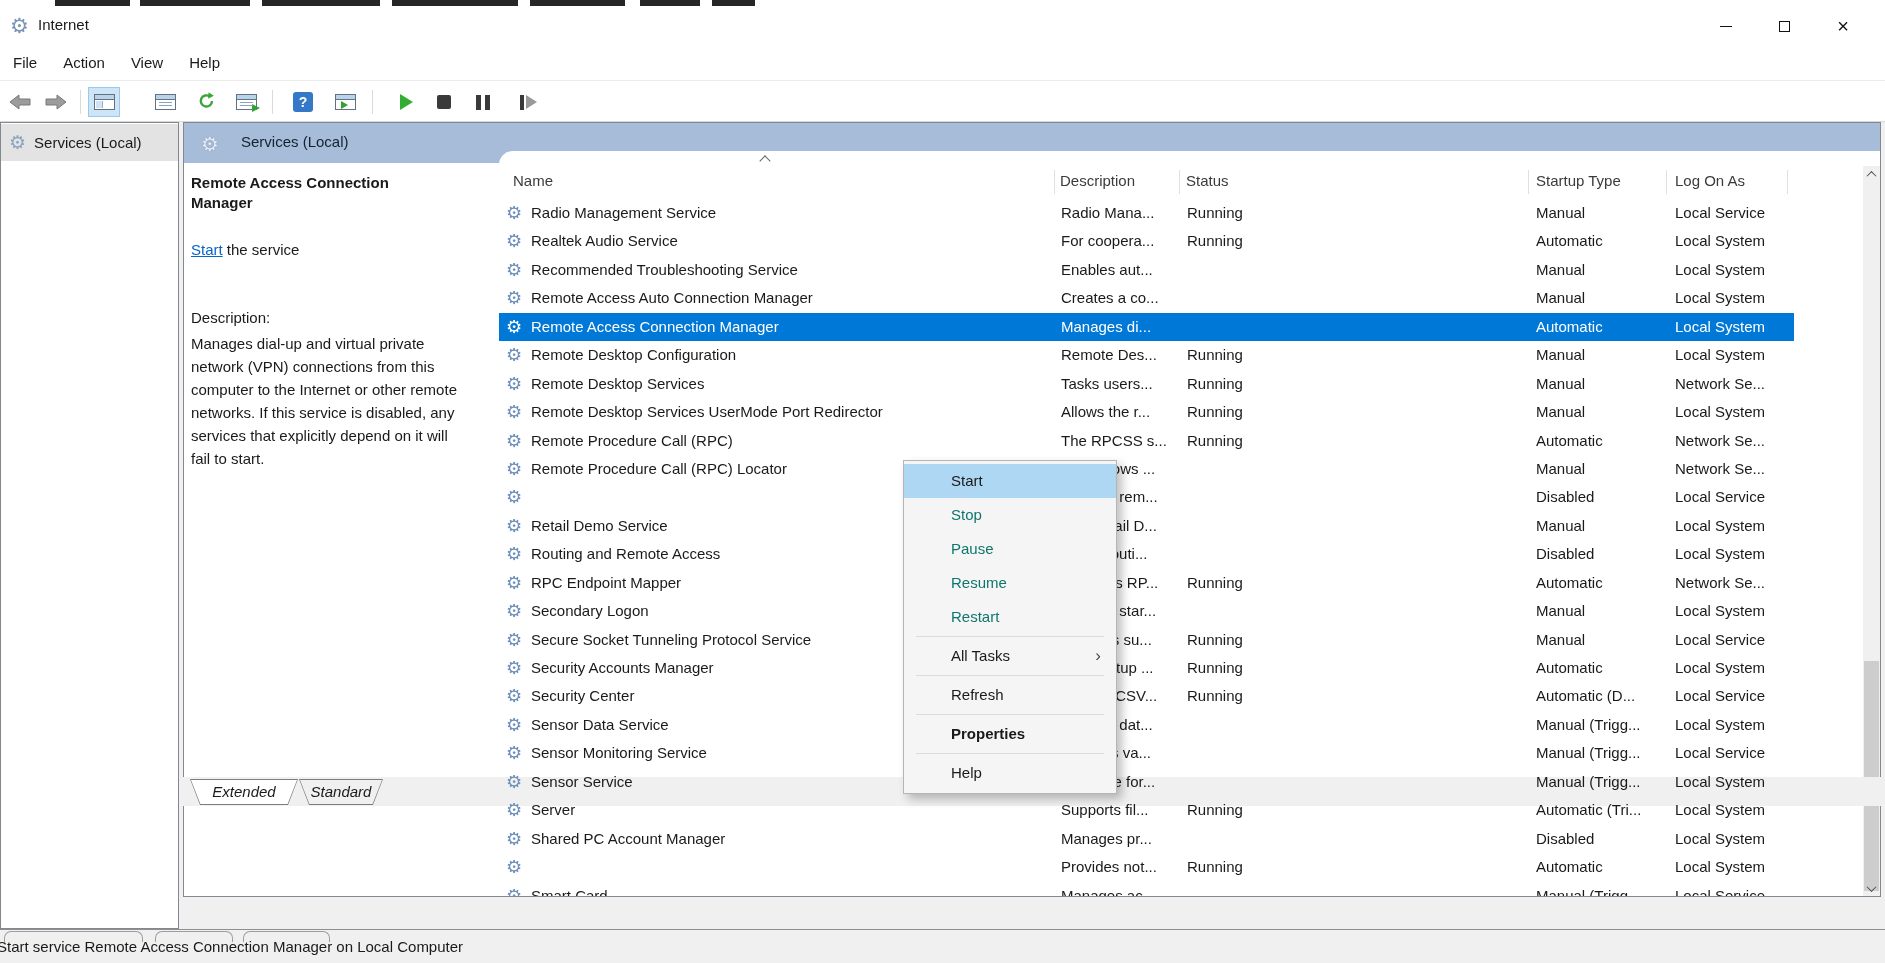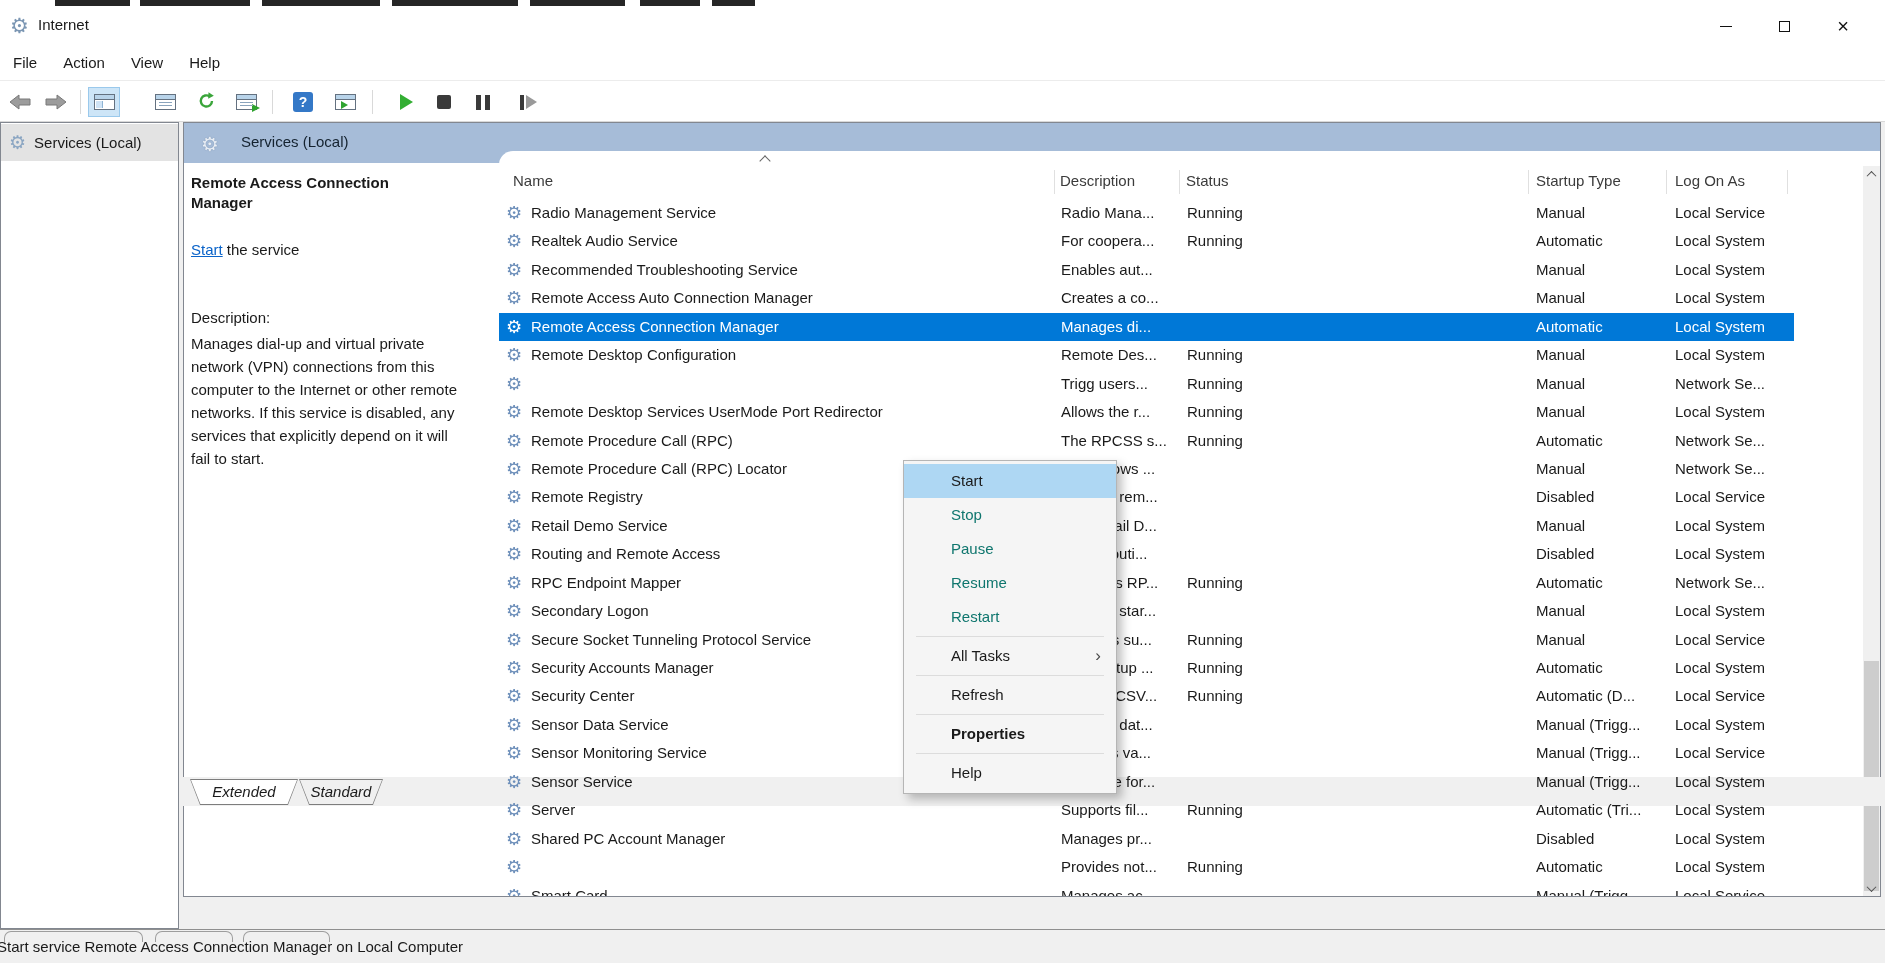--- a/index.html
+++ b/index.html
@@ -290,21 +290,22 @@
             <div class="srow">
     <span class="row-gear">⚙</span>
     <span class="cell cell-name">Remote Desktop Configuration</span>
     <span class="cell cell-desc">Remote Des...</span>
     <span class="cell cell-status">Running</span>
     <span class="cell cell-startup">Manual</span>
     <span class="cell cell-logon">Local System</span>
   </div>
             <div class="srow">
     <span class="row-gear">⚙</span>
-    <span class="cell cell-desc">Trigg users...</span>
+    <span class="cell cell-name">Remote Desktop Services</span>
+    <span class="cell cell-desc">Tasks users...</span>
     <span class="cell cell-status">Running</span>
     <span class="cell cell-startup">Manual</span>
     <span class="cell cell-logon">Network Se...</span>
   </div>
             <div class="srow">
     <span class="row-gear">⚙</span>
     <span class="cell cell-name">Remote Desktop Services UserMode Port Redirector</span>
     <span class="cell cell-desc">Allows the r...</span>
     <span class="cell cell-status">Running</span>
     <span class="cell cell-startup">Manual</span>
@@ -321,21 +322,20 @@
             <div class="srow">
     <span class="row-gear">⚙</span>
     <span class="cell cell-name">Remote Procedure Call (RPC) Locator</span>
     <span class="cell cell-desc">In Windows ...</span>
     <span class="cell cell-status"></span>
     <span class="cell cell-startup">Manual</span>
     <span class="cell cell-logon">Network Se...</span>
   </div>
             <div class="srow">
     <span class="row-gear">⚙</span>
-    <span class="cell cell-name">Remote Registry</span>
     <span class="cell cell-desc">Enables rem...</span>
     <span class="cell cell-status"></span>
     <span class="cell cell-startup">Disabled</span>
     <span class="cell cell-logon">Local Service</span>
   </div>
             <div class="srow">
     <span class="row-gear">⚙</span>
     <span class="cell cell-name">Retail Demo Service</span>
     <span class="cell cell-desc">The Retail D...</span>
     <span class="cell cell-status"></span>

